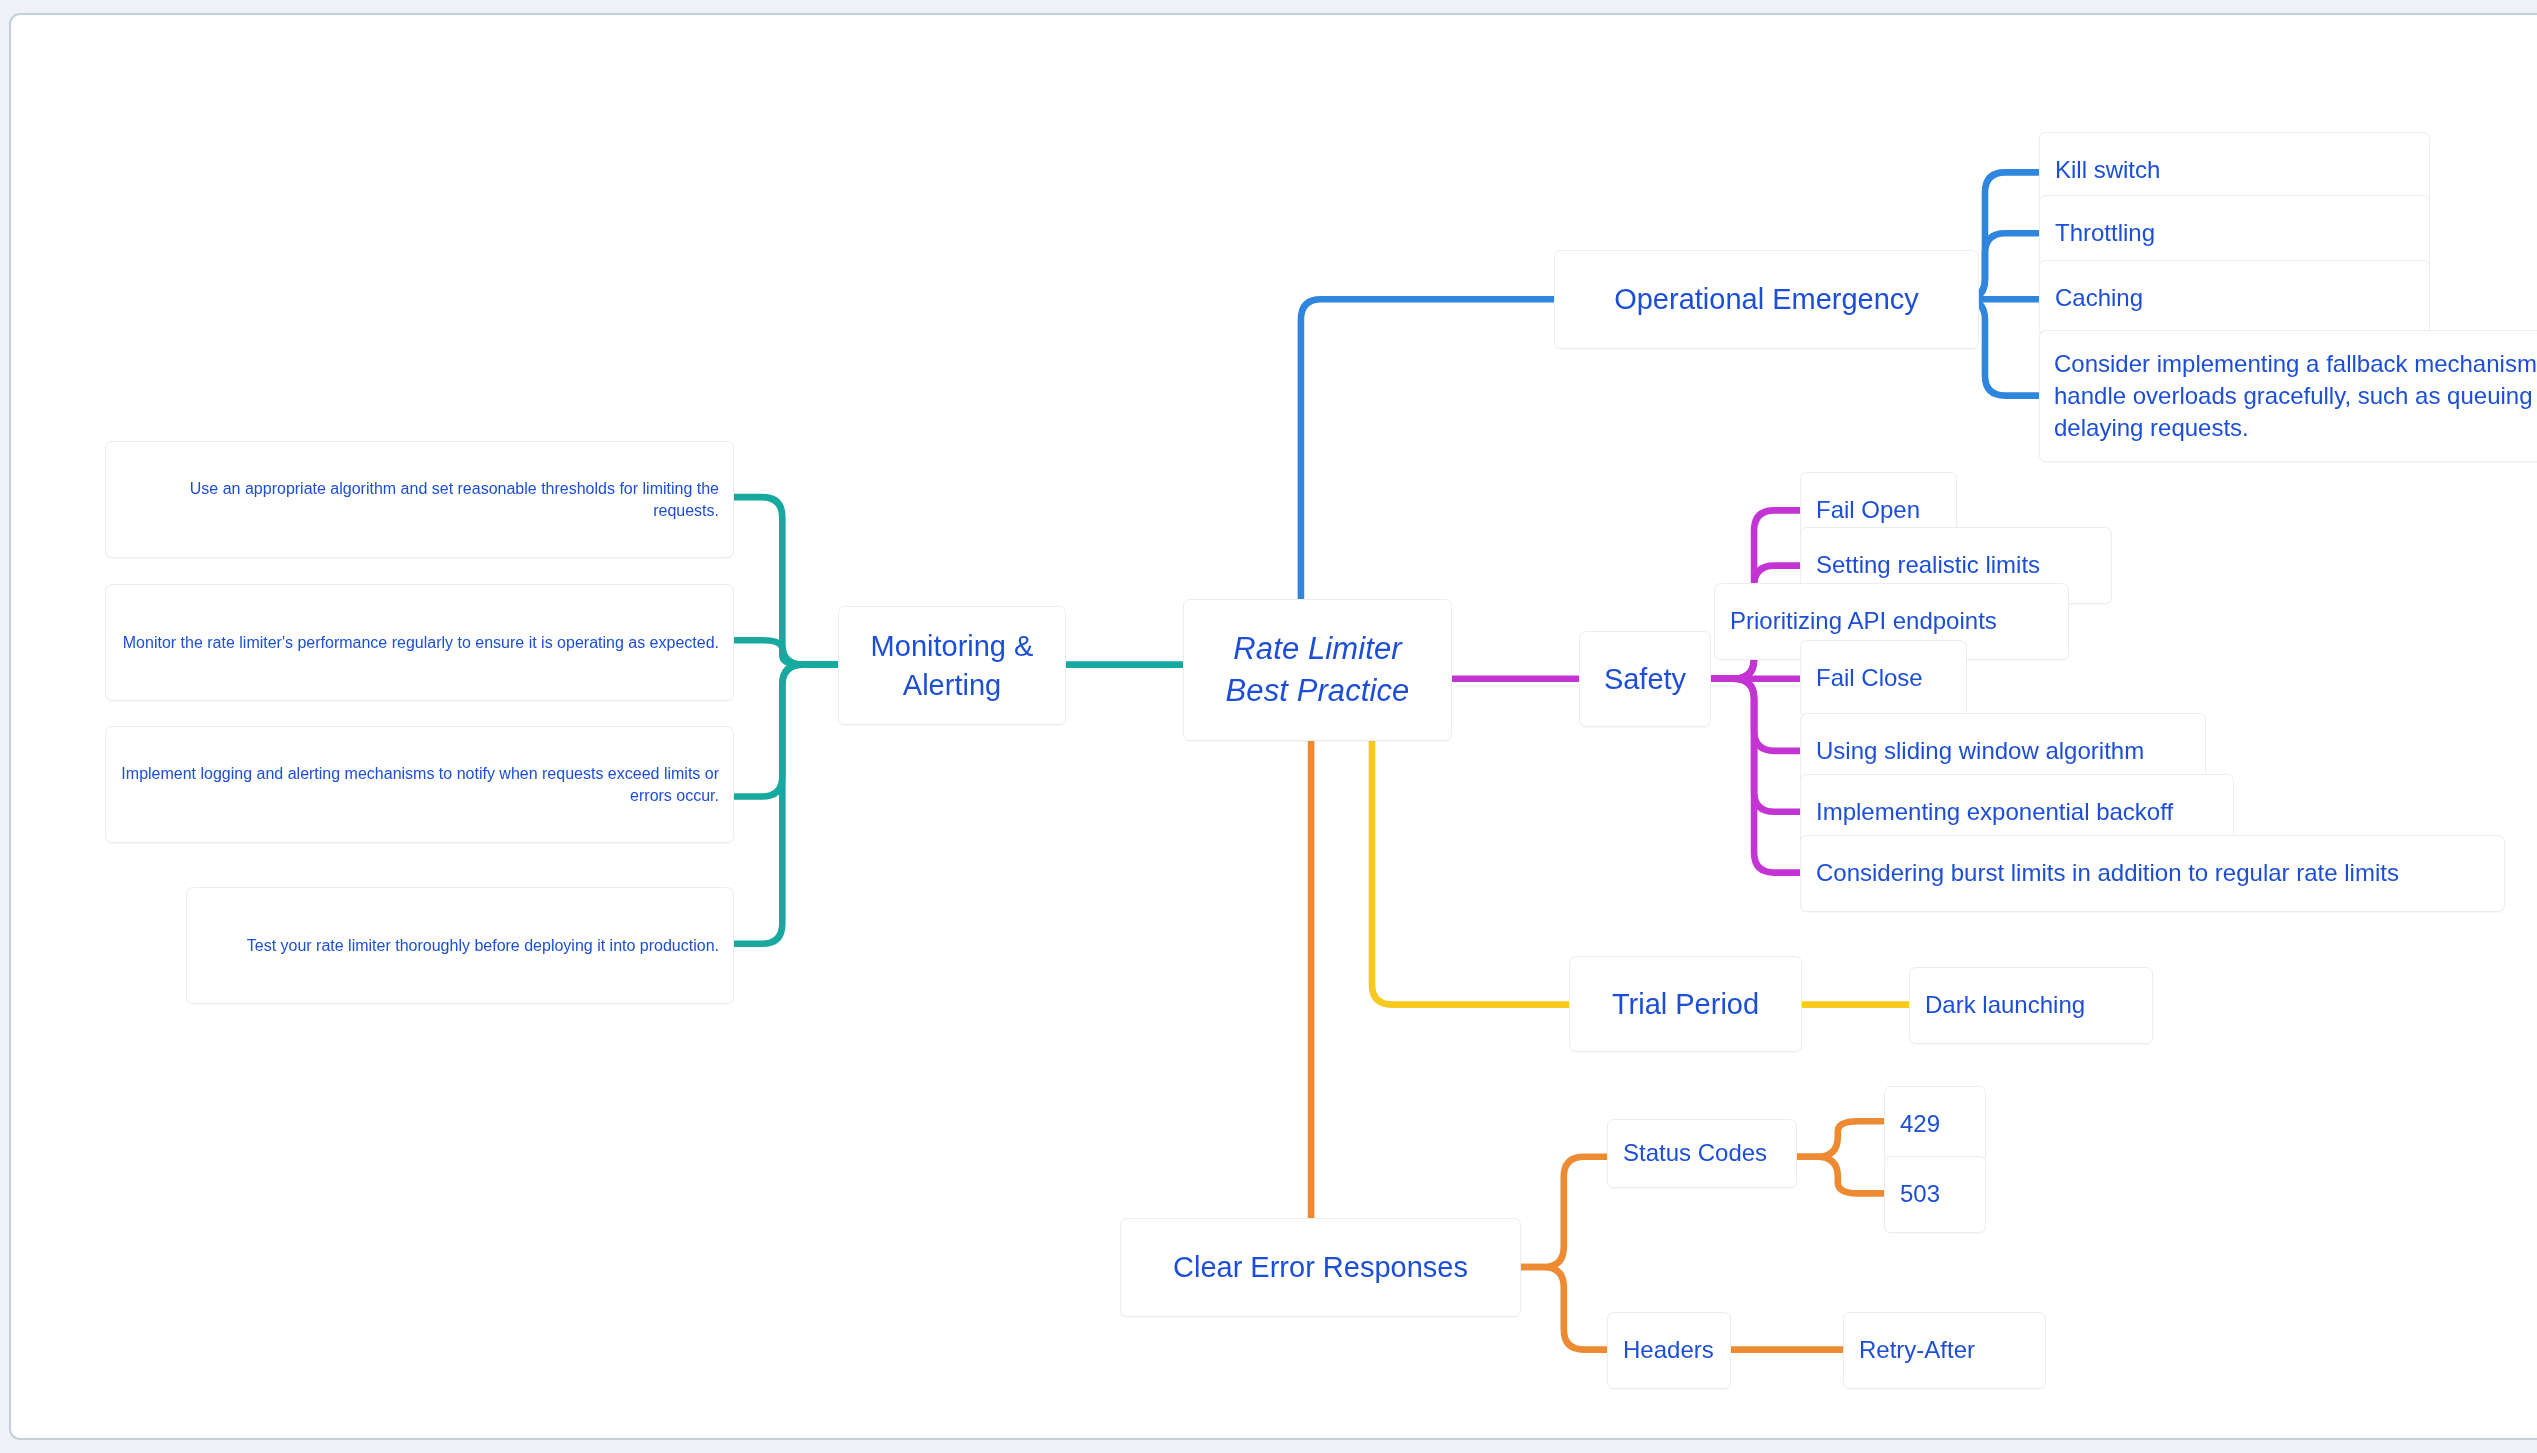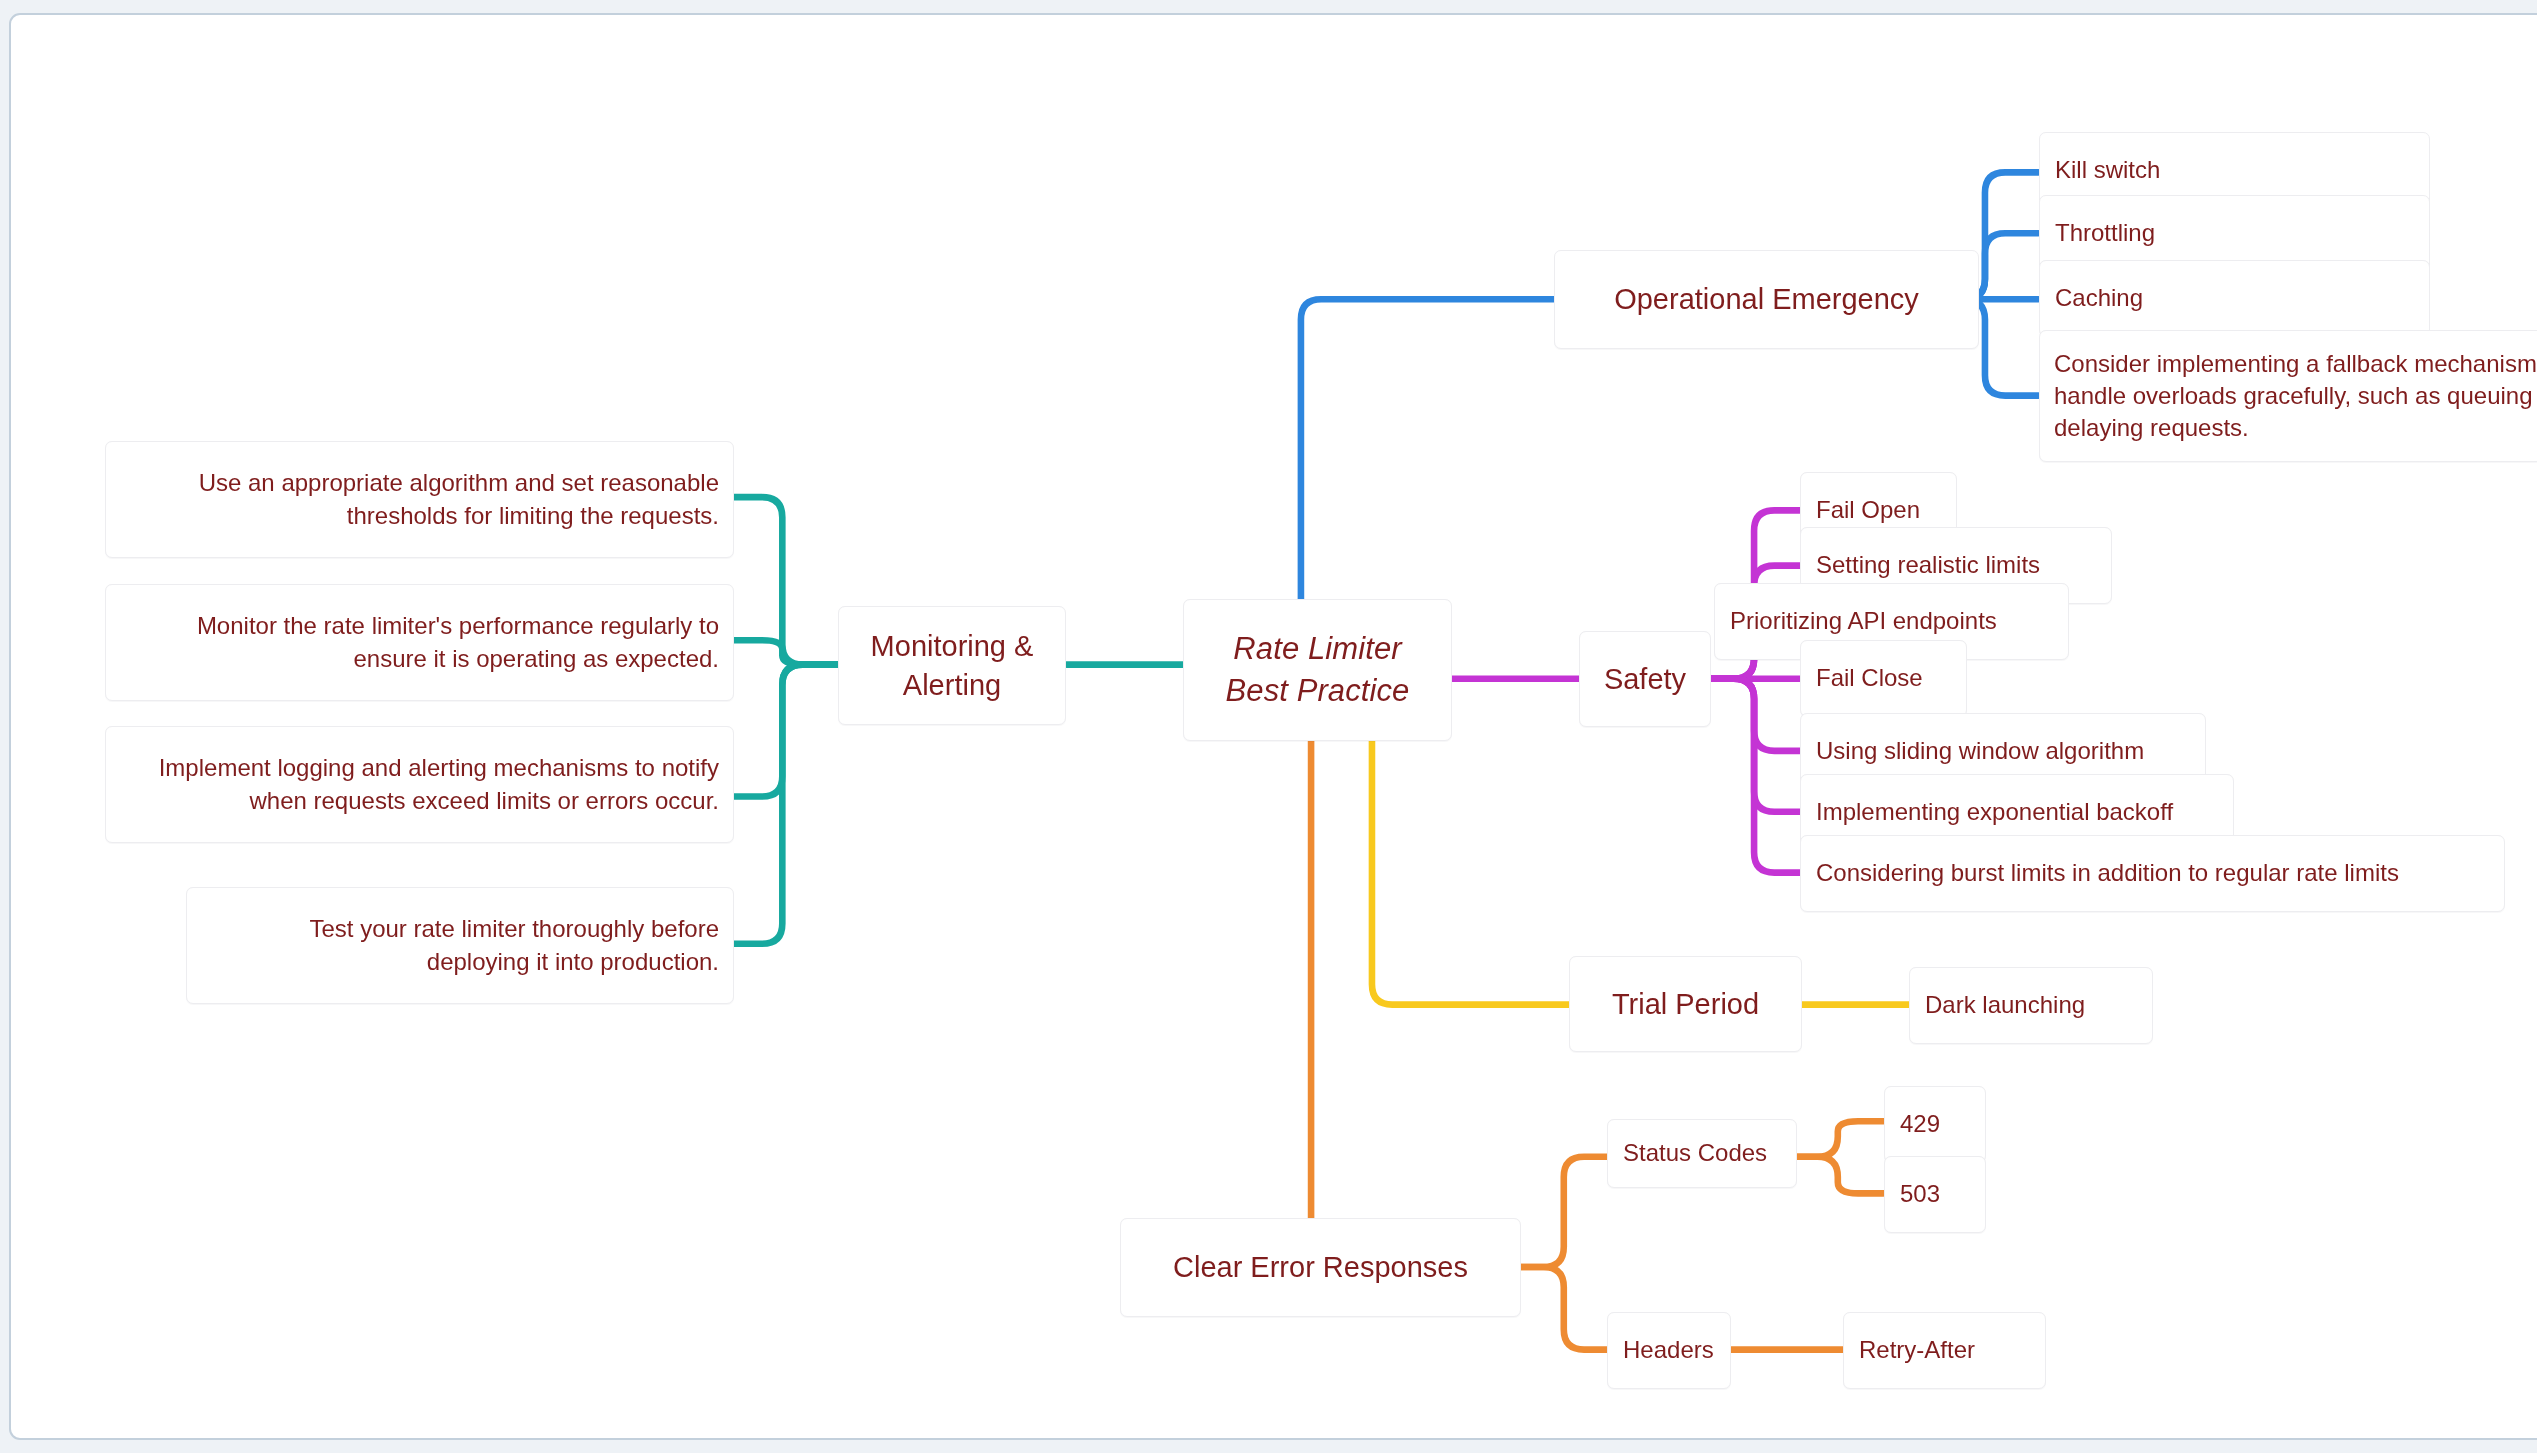--- a/index.html
+++ b/index.html
@@ -39,40 +39,40 @@
     border-radius: 7px;
     box-sizing: border-box;
     display: flex;
     align-items: center;
     color: #26333f;
     box-shadow: 0 0.5px 1px rgba(20,40,70,0.035);
   }
   .node-text {
     width: 100%;
     line-height: 1.34;
-    color: #7f1d1d;
+    color: #1d4ed8;
     white-space: pre-line;
   }
   .root-node .node-text {
     font-size: 31px;
     text-align: center;
     letter-spacing: 0.1px;
     font-style: italic;
   }
   .branch-node .node-text {
     font-size: 29px;
     text-align: center;
   }
   .leaf-node .node-text {
     font-size: 24px;
     text-align: left;
     padding-left: 15px;
   }
   .para-node .node-text {
-    font-size: 24px;
+    font-size: 16px;
     text-align: right;
     padding: 0 14px;
   }
   .para-node-right .node-text {
     font-size: 24px;
     text-align: left;
     padding: 0 14px;
   }
 </style>
 </head>

